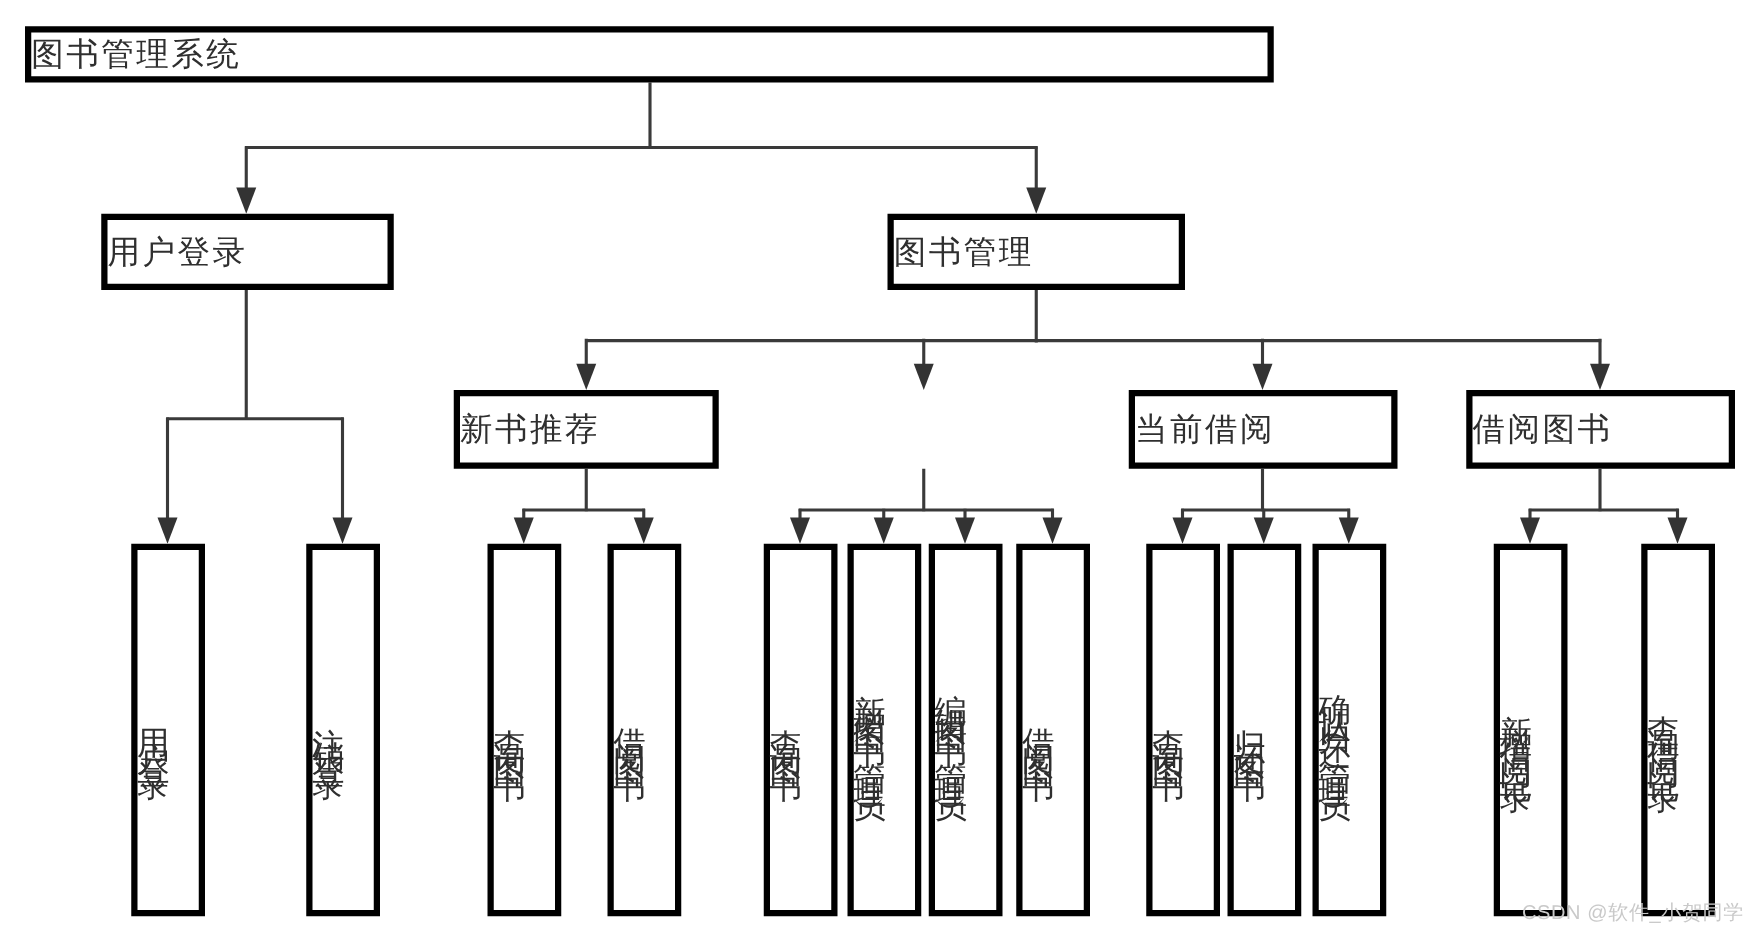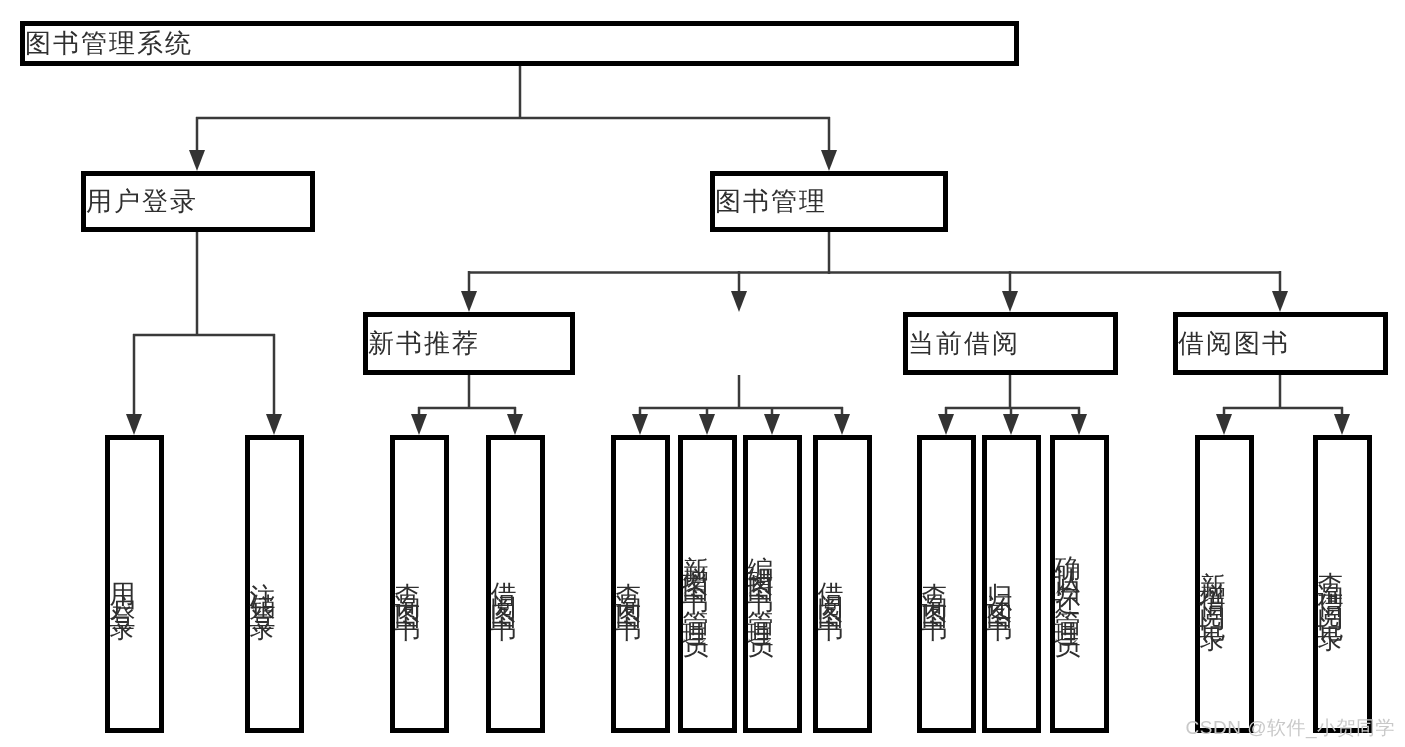--- a/index.html
+++ b/index.html
@@ -64,21 +64,21 @@
   .leaf.p9  { left: 917px; }
   .leaf.p10 { left: 982px; }
   .leaf.p11 { left: 1050px; }
   .leaf.p12 { left: 1195px; }
   .leaf.p13 { left: 1313px; }
   .watermark {
     position: absolute;
     right: 10px;
     bottom: 6px;
     color: #c9c9c9;
-    font-size: 19px;
+    font-size: 16px;
     letter-spacing: 0.5px;
     z-index: 5;
     white-space: nowrap;
   }
 </style>
 </head>
 <body>
 
 <div class="canvas">
 

